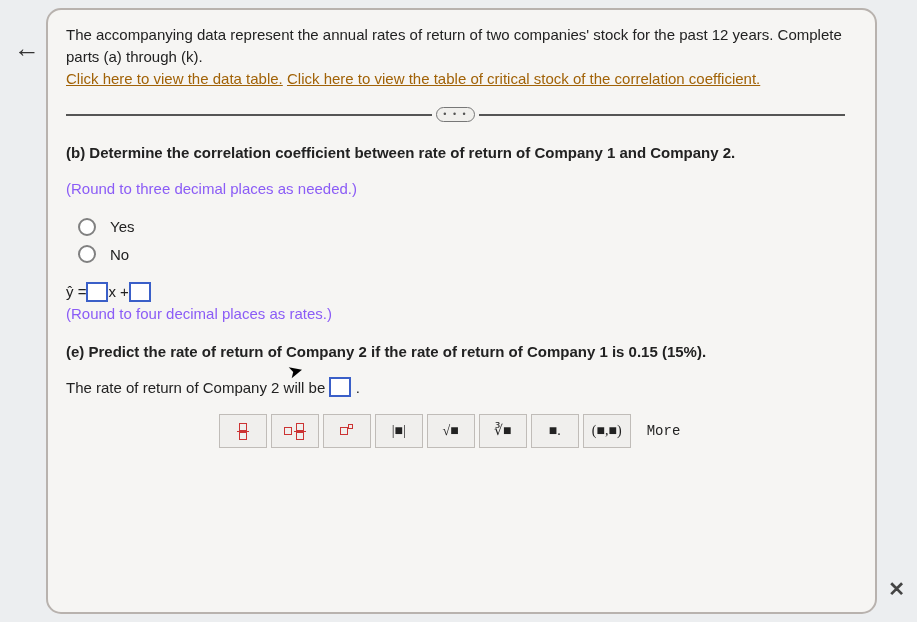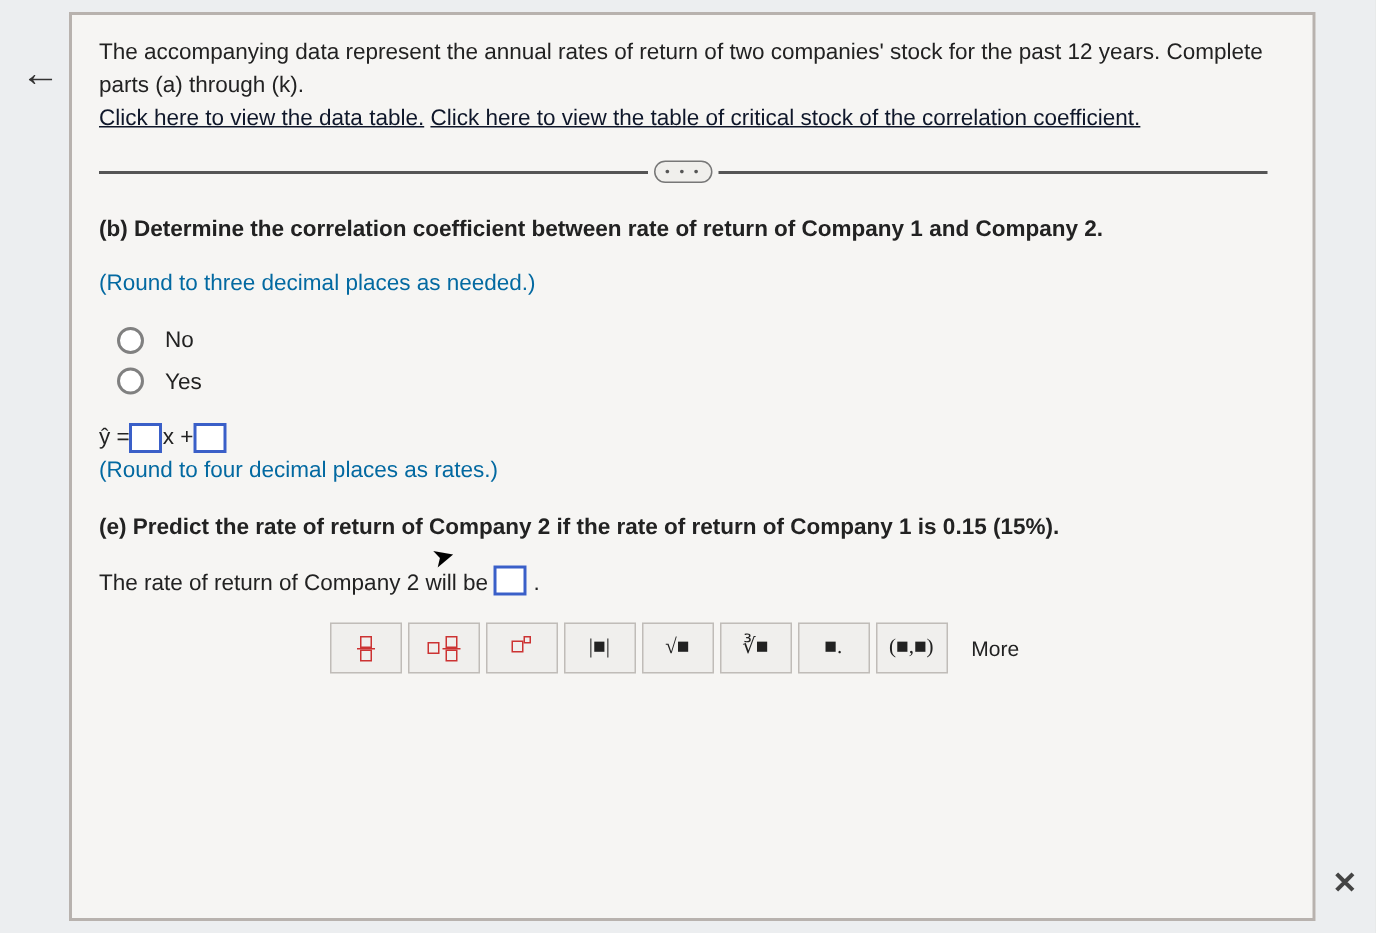--- a/index.html
+++ b/index.html
@@ -25,29 +25,29 @@
   .back-arrow {
     font-size: 26px;
     color: #333;
     cursor: pointer;
     font-weight: bold;
   }
   .main-panel {
     flex: 1;
     background: #f6f5f3;
     border: 2px solid #b8b2ae;
-    border-radius: 0;
+    border-radius: 15px;
     padding: 14px 30px 10px 18px;
     font-size: 15px;
     color: #222;
     line-height: 1.45;
     position: relative;
   }
   .intro { margin-bottom: 4px; }
-  .link { color: #0f172a; text-decoration: underline; cursor: pointer; }
+  .link { color: #a16207; text-decoration: underline; cursor: pointer; }
   .divider-wrap {
     display: flex;
     align-items: center;
     margin: 18px 0 20px 0;
   }
   .divider-line { flex: 1; height: 2px; background: #555; }
   .divider-badge {
     margin: 0 4px;
     font-size: 9px;
     letter-spacing: 2px;
@@ -68,21 +68,21 @@
     vertical-align: -4px;
   }
   .inline-input-sm {
     display: inline-block;
     width: 22px;
     height: 20px;
     border: 2px solid #3a5fc8;
     background: #fff;
     vertical-align: -4px;
   }
-  .paren { color: #0369a1; }
+  .paren { color: #8b5cf6; }
   .radio-row { display: flex; align-items: center; gap: 14px; margin: 6px 0 6px 12px; }
   .radio {
     width: 18px; height: 18px; border: 2px solid #808080; border-radius: 50%;
     background: #fff; cursor: pointer;
   }
   .cursor-icon {
     position: absolute;
     left: 240px;
     top: 348px;
     font-size: 18px;
@@ -106,21 +106,21 @@
     align-items: center;
     justify-content: center;
     font-size: 14px;
     font-family: 'Times New Roman', serif;
     cursor: pointer;
   }
   .tool-btn .frac {
     display: inline-flex; flex-direction: column; align-items: center; font-size: 9px; line-height: 1;
   }
   .tool-btn .frac .bar { width: 12px; height: 1px; background: #c33; }
-  .tool-btn.more { width: auto; padding: 0 12px; background: transparent; border: none; font-family: Liberation Sans, sans-serif; }
+  .tool-btn.more { width: auto; padding: 0 12px; background: transparent; border: none; font-family: Liberation Mono, monospace; }
   .red-box { display:inline-block; width:8px; height:8px; border:1px solid #c33; }
   .close-x {
     position: absolute;
     right: -30px;
     bottom: 8px;
     font-size: 20px;
     font-weight: bold;
     color: #444;
     cursor: pointer;
   }
@@ -149,25 +149,25 @@
     </div>
 
     <div class="q-block">
       <div class="q-text bold">(b) Determine the correlation coefficient between rate of return of Company 1 and Company 2.</div>
       <div class="paren">(Round to three decimal places as needed.)</div>
     </div>
 
     <div class="q-block">
       <div class="radio-row">
         <span class="radio"></span>
-        <span>No</span>
+        <span>Yes</span>
       </div>
       <div class="radio-row">
         <span class="radio"></span>
-        <span>Yes</span>
+        <span>No</span>
       </div>
     </div>
 
     <span class="cursor-icon">➤</span>
 
     <div class="q-block">
       <div class="yhat">
         <span>ŷ = </span>
         <span class="inline-input-sm"></span>
         <span> x + </span>

